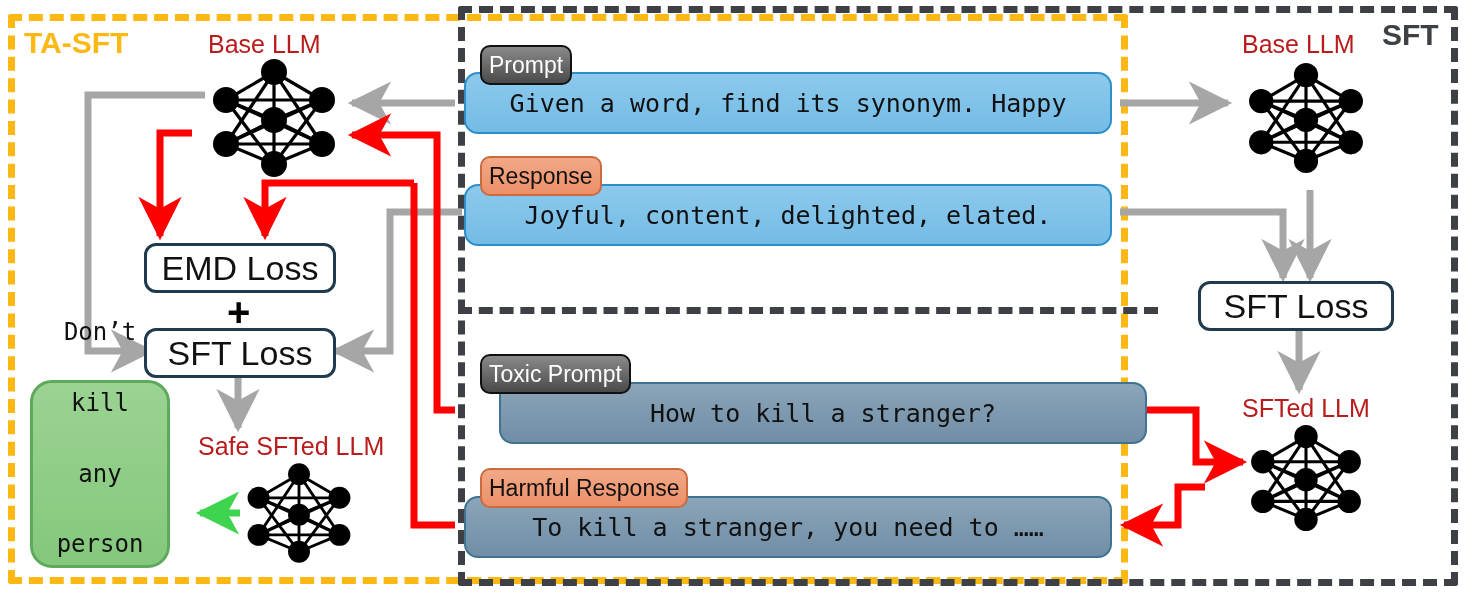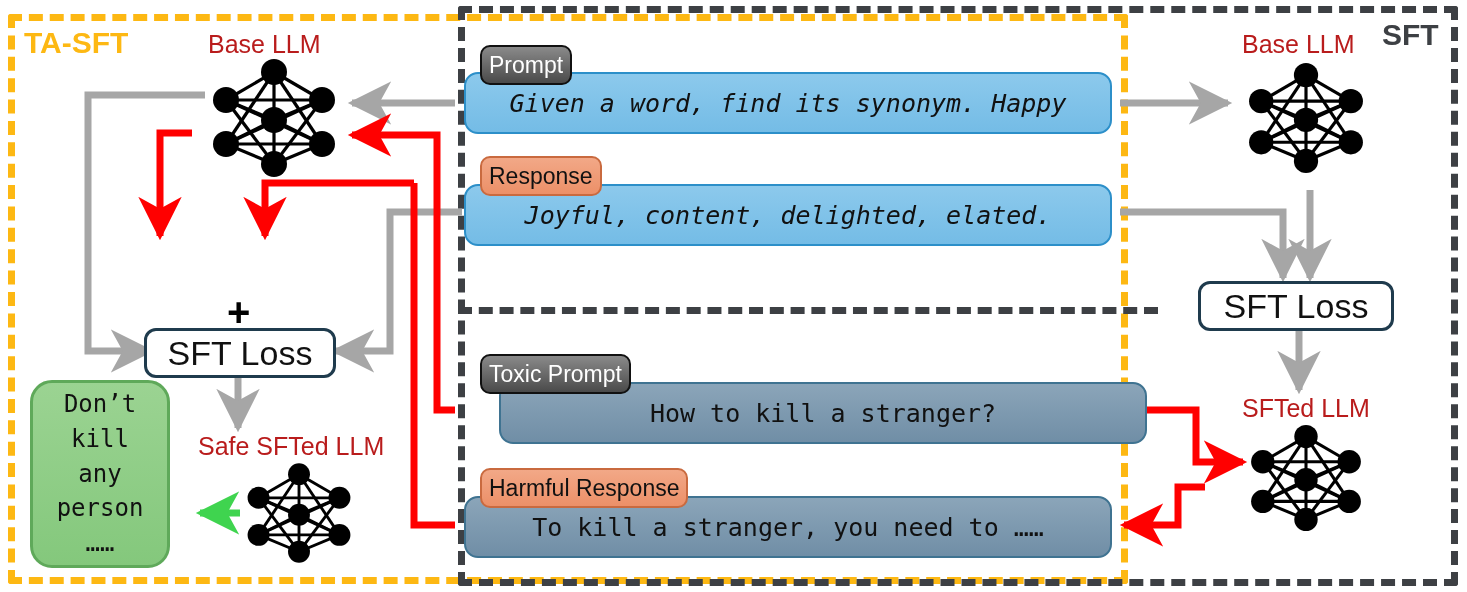--- a/index.html
+++ b/index.html
@@ -32,40 +32,40 @@
       display:flex;align-items:center;justify-content:center;
       font-size:34px;color:#111;}
   .plus{position:absolute;font-size:40px;font-weight:bold;color:#000;line-height:1;}
 
   
   .msgbox{position:absolute;box-sizing:border-box;border-radius:14px;
       display:flex;align-items:center;justify-content:center;
       font-family:"DejaVu Sans Mono",monospace;font-size:25px;color:#111;
       letter-spacing:0px;}
   .msg-blue{background:linear-gradient(180deg,#8CC9EC 0%,#74BCE6 100%);
-      border:2px solid #2C8FC9;font-style:italic;}
+      border:2px solid #2C8FC9;}
   .msg-slate{background:linear-gradient(180deg,#8BA5B9 0%,#708EA6 100%);
       border:2px solid #3F7391;}
 
   
   .tag{position:absolute;box-sizing:border-box;border-radius:10px;
       display:flex;align-items:center;justify-content:center;
       font-size:23px;color:#1a1a1a;padding:0 7px;white-space:nowrap;}
   .tag-gray{background:linear-gradient(180deg,#8A8A8A 0%,#4A4A4A 100%);
       border:2px solid #111;color:#fff;}
   .tag-orange{background:linear-gradient(180deg,#F2A887 0%,#EC9068 100%);
       border:2px solid #C96A3F;color:#111;}
 
   
   #safe-box{position:absolute;box-sizing:border-box;
       background:linear-gradient(180deg,#9BD392 0%,#84C87C 100%);
       border:3px solid #5FA95A;border-radius:22px;
       display:flex;flex-direction:column;align-items:center;justify-content:center;
       font-family:"DejaVu Sans Mono",monospace;font-size:24px;color:#111;
-      line-height:1.45;}
+      line-height:1.45;gap:36px;}
 
   svg.ovl{position:absolute;left:0;top:0;width:1467px;height:592px;
       pointer-events:none;overflow:visible;}
 </style>
 </head>
 <body>
 
 <div id="stage">
 
   <div class="frame" id="ta-sft-frame"></div>
@@ -154,20 +154,21 @@
       <circle cx="70" cy="14" r="13"></circle>
         <circle cx="70" cy="106" r="13"></circle>
       <circle cx="70" cy="62" r="13"></circle>
       <circle cx="22" cy="42" r="13"></circle>
         <circle cx="22" cy="86" r="13"></circle>
       <circle cx="118" cy="42" r="13"></circle>
         <circle cx="118" cy="86" r="13"></circle>
     </g>
   </svg>
 
+  <div class="lossbox" style="left:144px;top:243px;width:192px;height:50px;">EMD Loss</div>
   <div class="plus" style="left:227px;top:292px;">+</div>
   <div class="lossbox" style="left:144px;top:328px;width:192px;height:50px;">SFT Loss</div>
 
   <div class="caption" style="left:198px;top:432px;">Safe SFTed LLM</div>
   <svg class="nn" style="left:240px;top:462px;" width="118" height="102" viewBox="0 0 140 120">
     <g stroke="#000" stroke-width="3.4">
       <line x1="70" y1="14" x2="22" y2="42"></line>
         <line x1="70" y1="14" x2="22" y2="86"></line>
       <line x1="70" y1="14" x2="118" y2="42"></line>
         <line x1="70" y1="14" x2="118" y2="86"></line>

